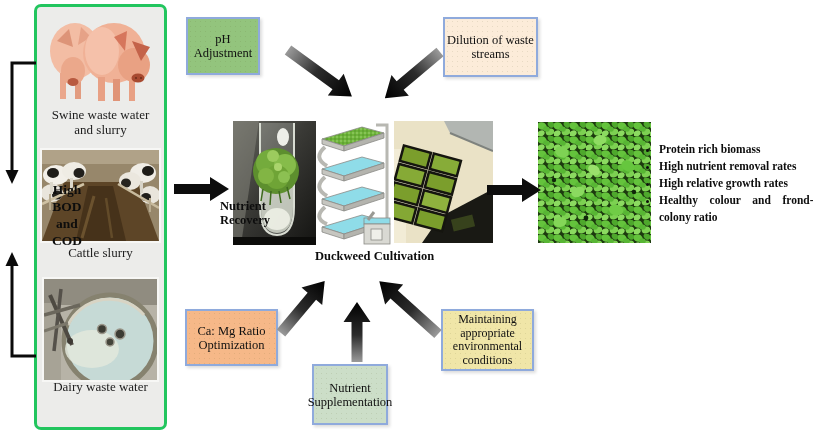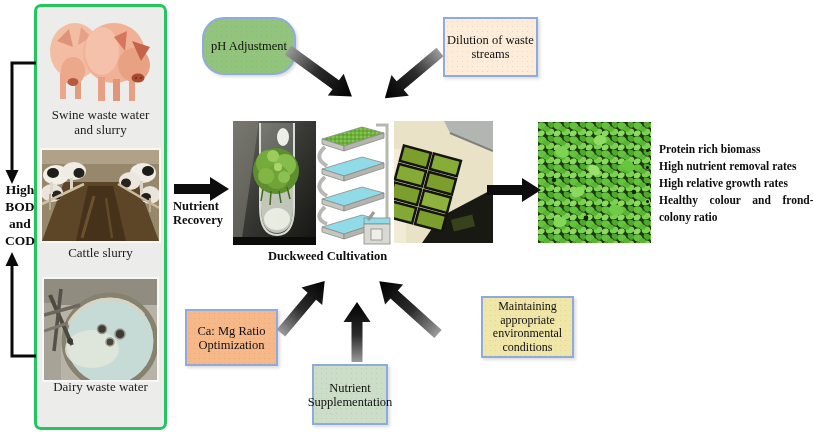--- a/index.html
+++ b/index.html
@@ -22,21 +22,21 @@
   
   .fbox{
     position:absolute;border:2px solid #8faadc;box-sizing:border-box;
     display:flex;align-items:center;justify-content:center;text-align:center;
     font-size:12.5px;line-height:14px;color:#101010;padding:1px 2px;
     box-shadow:2px 2px 3px rgba(0,0,0,0.14);
     background-image:radial-gradient(rgba(90,90,40,0.12) 0.8px, transparent 0.9px);
     background-size:5px 5px;
   }
   
-  .blabel{position:absolute;font-weight:bold;color:#0d0d0d;}
+  .blabel{position:absolute;font-weight:bold;color:#0d0d0d;padding-left:47px;}
   .high-label{left:0;top:181px;width:40px;text-align:center;font-size:13.5px;line-height:17px;}
   .high-label span{display:block;}
   .recovery-label{left:173px;top:199px;width:64px;font-size:12.5px;line-height:14px;text-align:left;}
   .cultivation-caption{left:268px;top:249px;width:165px;text-align:left;font-size:12.5px;}
   .harvest-caption{left:522px;top:245px;width:152px;text-align:center;font-size:12.5px;line-height:15px;}
   
   .benefits{
     position:absolute;left:642px;top:141px;width:168px;margin:0;
     padding-left:17px;font-weight:bold;font-size:11.5px;line-height:17px;color:#0d0d0d;
   }
@@ -257,33 +257,33 @@
       <ellipse cx="56" cy="48" rx="6.4" ry="4.8" fill="#9ae06c" transform="rotate(36 56 48)"></ellipse>
       <circle cx="48" cy="96" r="2.4" fill="#10260a"></circle>
       <circle cx="96" cy="70" r="2.2" fill="#10260a"></circle>
       <circle cx="16" cy="58" r="2.2" fill="#10260a"></circle>
     </svg>
   </div>
 
   <div class="blabel recovery-label">Nutrient Recovery</div>
   <div class="blabel cultivation-caption">Duckweed Cultivation</div>
 
-  <div class="fbox" style="left: 202px; top: 17px; width: 94px; height: 58px; background-color: rgb(147, 196, 125); border-radius: 22px;">
+  <div class="fbox" style="left: 186px; top: 17px; width: 74px; height: 58px; background-color: rgb(147, 196, 125);">
     <span>pH Adjustment</span>
   </div>
   <div class="fbox" style="left: 443px; top: 17px; width: 95px; height: 60px; background-color: rgb(252, 236, 217);">
     <span>Dilution of waste streams</span>
   </div>
   <div class="fbox" style="left: 185px; top: 309px; width: 93px; height: 57px; background-color: rgb(246, 184, 136); justify-content: center;">
     <span>Ca: Mg Ratio Optimization</span>
   </div>
   <div class="fbox" style="left: 312px; top: 364px; width: 76px; height: 61px; background-color: rgb(204, 222, 200);">
     <span>Nutrient Supplementation</span>
   </div>
-  <div class="fbox" style="left: 441px; top: 296px; width: 93px; height: 62px; font-size: 12px; line-height: 13.5px; background-color: rgb(240, 230, 168); margin-left: 40px;">
+  <div class="fbox" style="left: 441px; top: 309px; width: 93px; height: 62px; font-size: 12px; line-height: 13.5px; background-color: rgb(240, 230, 168);">
     <span>Maintaining appropriate environmental conditions</span>
   </div>
 
   <ul class="benefits">
     <li>Protein rich biomass</li>
     <li>High nutrient removal rates</li>
     <li>High relative growth rates</li>
     <li>Healthy colour and frond-to-colony ratio</li>
   </ul>
 

